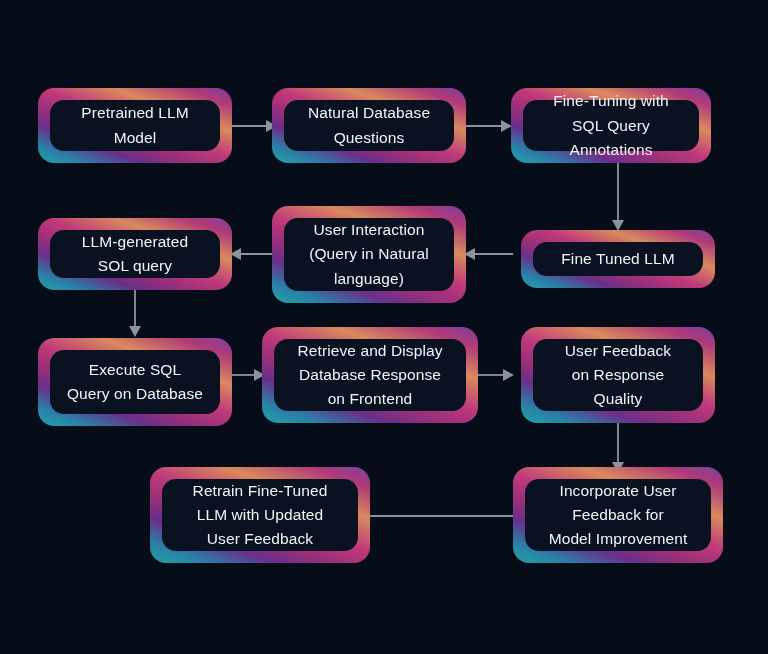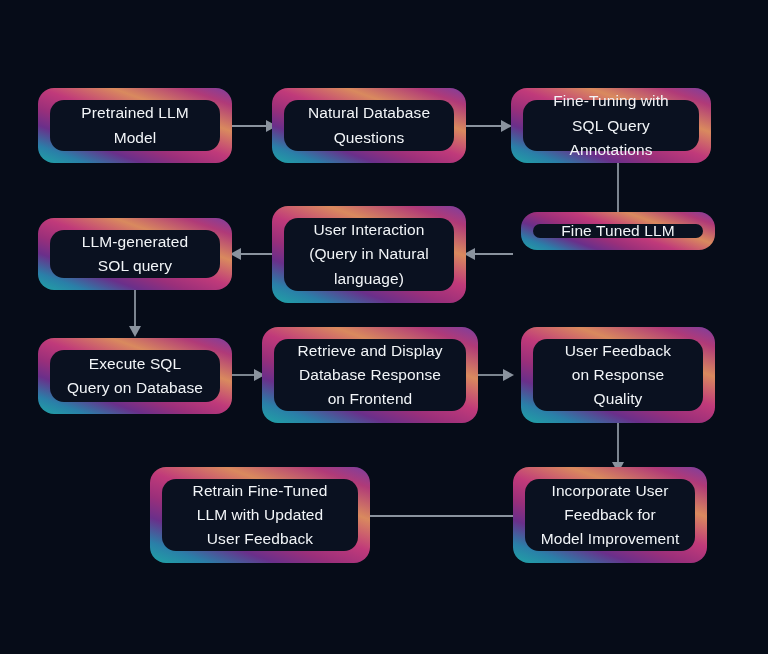--- a/index.html
+++ b/index.html
@@ -169,27 +169,27 @@
   </div>
 
   <div class="node" style="left:272px; top:206px; width:194px; height:97px;">
     <div class="node-inner">
       <span class="node-label">User Interaction
 (Query in Natural
 language)</span>
     </div>
   </div>
 
-  <div class="node" style="left:521px; top:212px; width:194px; height:38px;">
+  <div class="node" style="left:521px; top:230px; width:194px; height:58px;">
     <div class="node-inner">
       <span class="node-label">Fine Tuned LLM</span>
     </div>
   </div>
 
-  <div class="node" style="left:38px; top:338px; width:194px; height:76px;">
+  <div class="node" style="left:38px; top:338px; width:194px; height:88px;">
     <div class="node-inner">
       <span class="node-label">Execute SQL
 Query on Database</span>
     </div>
   </div>
 
   <div class="node" style="left:262px; top:327px; width:216px; height:96px;">
     <div class="node-inner">
       <span class="node-label">Retrieve and Display
 Database Response
@@ -206,21 +206,21 @@
   </div>
 
   <div class="node" style="left:150px; top:467px; width:220px; height:96px;">
     <div class="node-inner">
       <span class="node-label">Retrain Fine-Tuned
 LLM with Updated
 User Feedback</span>
     </div>
   </div>
 
-  <div class="node" style="left:513px; top:467px; width:194px; height:96px;">
+  <div class="node" style="left:513px; top:467px; width:210px; height:96px;">
     <div class="node-inner">
       <span class="node-label">Incorporate User
 Feedback for
 Model Improvement</span>
     </div>
   </div>
 
 </div>
 
 </body></html>

